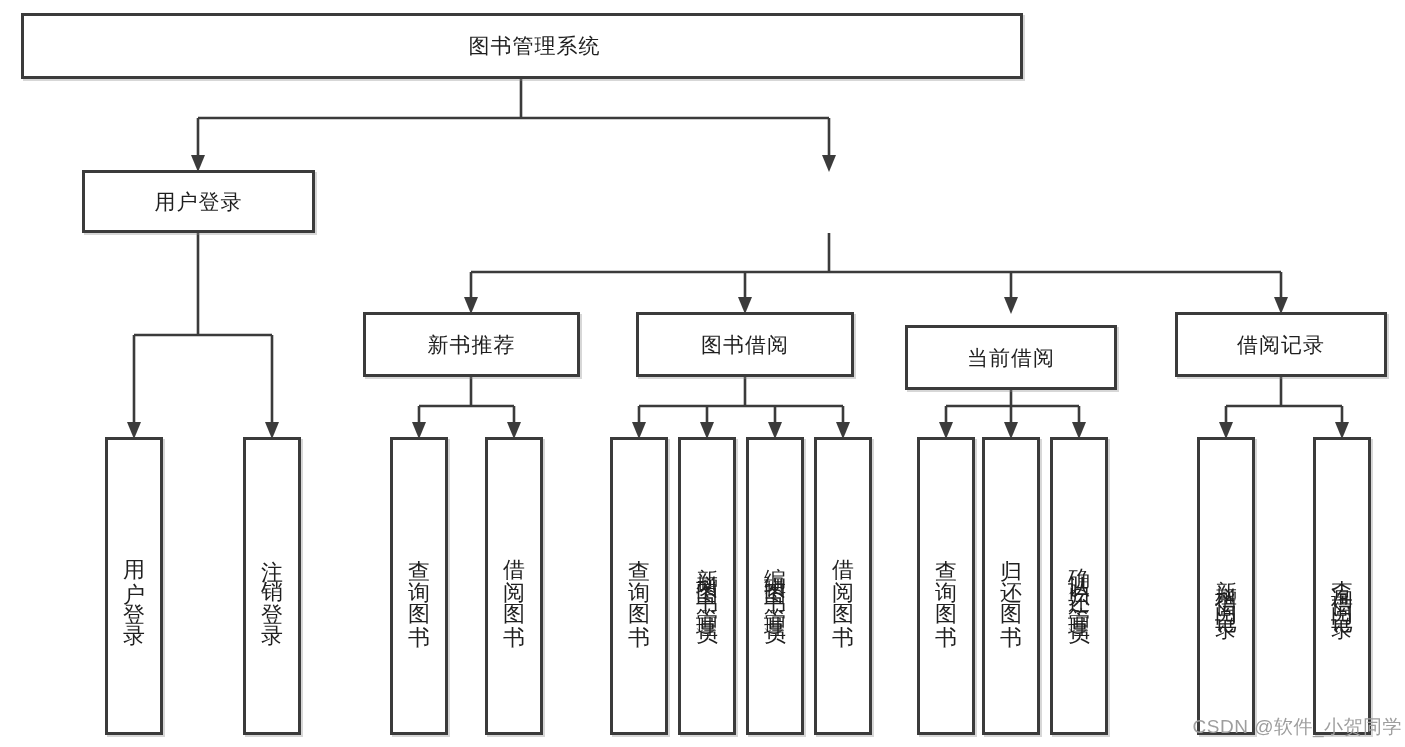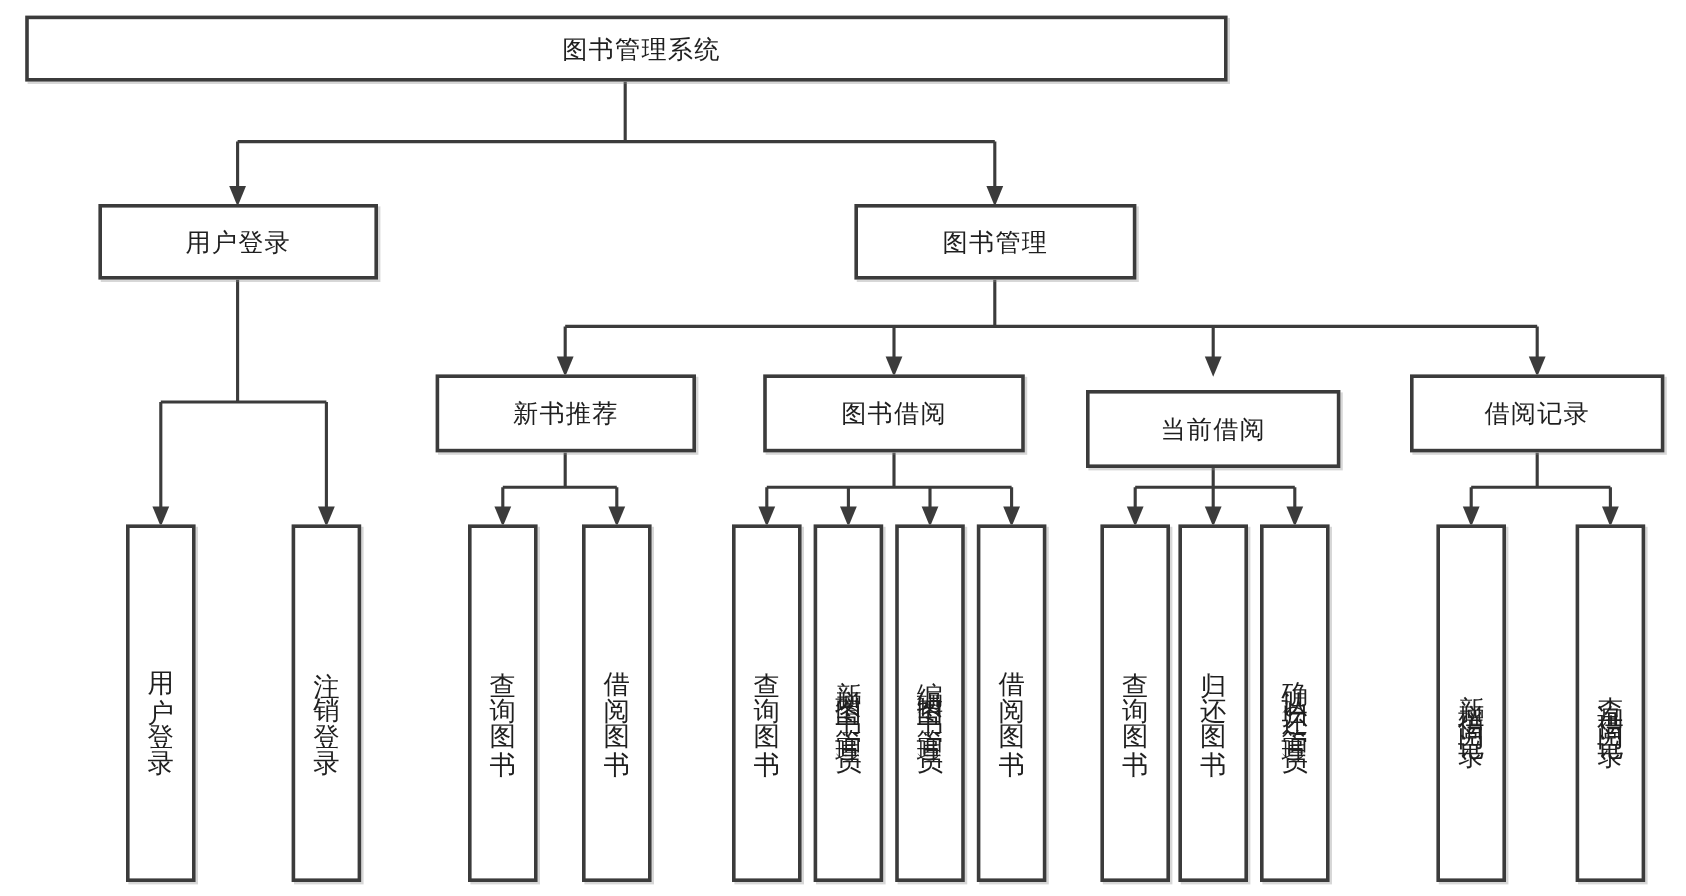--- a/index.html
+++ b/index.html
@@ -99,24 +99,23 @@
       <polygon points="768,422 782,422 775,439"></polygon>
       <polygon points="836,422 850,422 843,439"></polygon>
       <polygon points="939,422 953,422 946,439"></polygon>
       <polygon points="1004,422 1018,422 1011,439"></polygon>
       <polygon points="1072,422 1086,422 1079,439"></polygon>
       <polygon points="1219,422 1233,422 1226,439"></polygon>
       <polygon points="1335,422 1349,422 1342,439"></polygon>
     </g>
   </svg>
 
-  <div class="node" style="left:21px; top:13px; width:1002px; height:55px;padding-left:25px;">图书管理系统</div>
+  <div class="node" style="left:21px; top:13px; width:1002px; height:66px;padding-left:25px;">图书管理系统</div>
 
   <div class="node" style="left:82px; top:170px; width:233px; height:63px;">用户登录</div>
-  <div class="node" style="left:712px; top:170px; width:235px; height:63px;">图书管理</div>
 
   <div class="node" style="left:636px; top:312px; width:218px; height:65px;">图书借阅</div>
   <div class="node" style="left:363px; top:312px; width:217px; height:65px;">新书推荐</div>
   <div class="node" style="left:905px; top:325px; width:212px; height:65px;">当前借阅</div>
   <div class="node" style="left:1175px; top:312px; width:212px; height:65px;">借阅记录</div>
 
   <div class="leaf v-wide" style="left:105px;">
     <span>用户登录</span>
   </div>
   <div class="leaf v-wide" style="left:243px;">
@@ -153,13 +152,14 @@
     <span>确认归还（管理员）</span>
   </div>
 
   <div class="leaf v-narrow" style="left:1197px;">
     <span>新增借阅记录</span>
   </div>
   <div class="leaf v-narrow" style="left:1313px;">
     <span>查询借阅记录</span>
   </div>
 
+  <div id="watermark">CSDN @软件_小贺同学</div>
 </div>
 
 </body></html>

